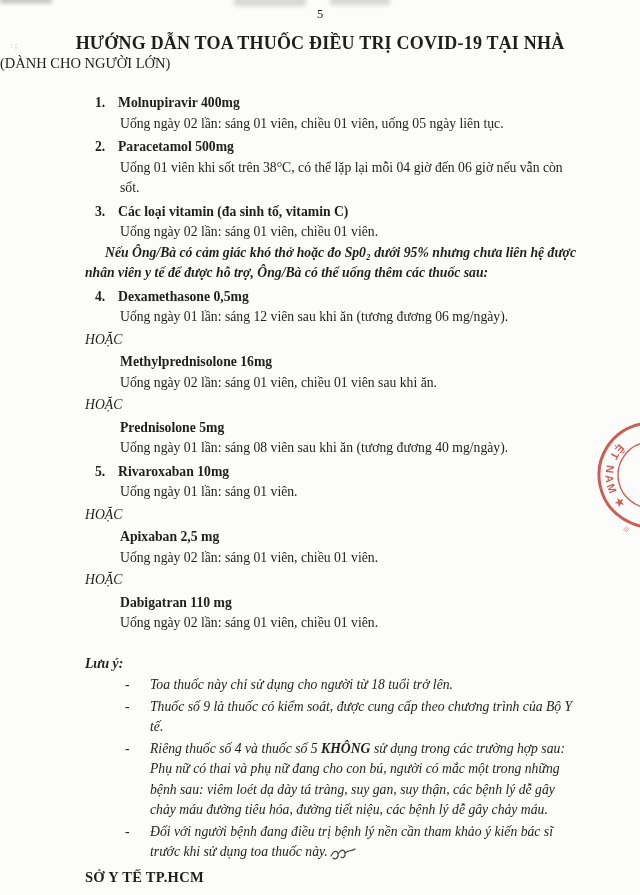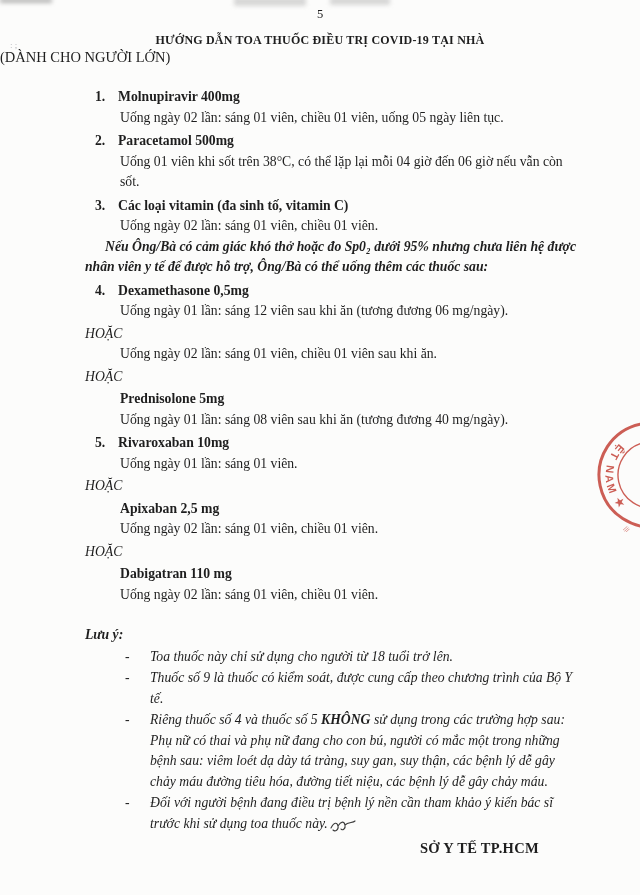--- a/index.html
+++ b/index.html
@@ -10,40 +10,40 @@
     color:#1e1e1e;
   }
   
   .smudge { position:absolute; background:#b9b9b9; filter:blur(2px); opacity:.55; }
   .smudge.s1 { left:234px; top:-3px; width:72px; height:9px; }
   .smudge.s2 { left:330px; top:-3px; width:60px; height:8px; }
   .smudge.s3 { left:0; top:-2px; width:52px; height:5px; background:#777; opacity:.5; }
   .speck { position:absolute; color:#9a9aa2; font-size:9px; opacity:.8; }
 
   .pageno { text-align:center; padding-top:7px; font-size:12.5px; }
-  .title  { text-align:center; font-weight:bold; font-size:12px; margin-top:11px; letter-spacing:.2px; }
+  .title  { text-align:center; font-weight:bold; font-size:18px; margin-top:11px; letter-spacing:.2px; }
   .subtitle { text-align:left; font-size:14.5px; margin-top:1px; }
 
   .body { margin:21px 62px 0 85px; font-size:13.7px; line-height:20.5px; }
 
   .med-head { display:flex; margin-top:3px; margin-left:10px; font-weight:bold; }
   .med-num  { width:23px; flex:0 0 23px; }
   .med-detail { margin-left:35px; }
   .advisory { font-weight:bold; font-style:italic; text-indent:20px; margin-top:0; }
   .hoac { font-style:italic; margin-top:2px;font-family:Liberation Serif, serif; }
   .alt-name { margin-left:35px; font-weight:bold; margin-top:2px; }
 
   .notes-heading { font-weight:bold; font-style:italic; margin-top:20px; }
   .bullet { display:flex; margin-left:40px; font-style:italic; margin-top:1px; }
   .bullet .dash { width:25px; flex:0 0 25px; }
   .bullet .btxt { width:438px; }
   .bold-inline { font-weight:bold; }
   .scribble { display:inline-block; vertical-align:-6px; margin-left:1px; }
 
-  .org { font-weight:bold; font-size:14.5px; margin-top:4px; margin-left:335px; letter-spacing:.3px; }
+  .org { font-weight:bold; font-size:14.5px; margin-top:4px; letter-spacing:.3px; }
 
   .stamp { position:absolute; left:551px; top:418px; width:89px; height:114px; pointer-events:none; }
 </style>
 </head>
 <body>
 
 <div class="page">
 
   <div class="smudge s1"></div>
   <div class="smudge s2"></div>
@@ -76,20 +76,21 @@
 
     <div class="advisory">Nếu Ông/Bà có cảm giác khó thở hoặc đo Sp0₂ dưới 95% nhưng chưa liên hệ được nhân viên y tế để được hỗ trợ, Ông/Bà có thể uống thêm các thuốc sau:</div>
 
     <div class="med-head">
       <span class="med-num">4.</span>
       <span>Dexamethasone 0,5mg</span>
     </div>
     <div class="med-detail">Uống ngày 01 lần: sáng 12 viên sau khi ăn (tương đương 06 mg/ngày).</div>
 
     <div class="hoac">HOẶC</div>
+    <div class="alt-name">Methylprednisolone 16mg</div>
     <div class="med-detail">Uống ngày 02 lần: sáng 01 viên, chiều 01 viên sau khi ăn.</div>
 
     <div class="hoac">HOẶC</div>
     <div class="alt-name">Prednisolone 5mg</div>
     <div class="med-detail">Uống ngày 01 lần: sáng 08 viên sau khi ăn (tương đương 40 mg/ngày).</div>
 
     <div class="med-head">
       <span class="med-num">5.</span>
       <span>Rivaroxaban 10mg</span>
     </div>

